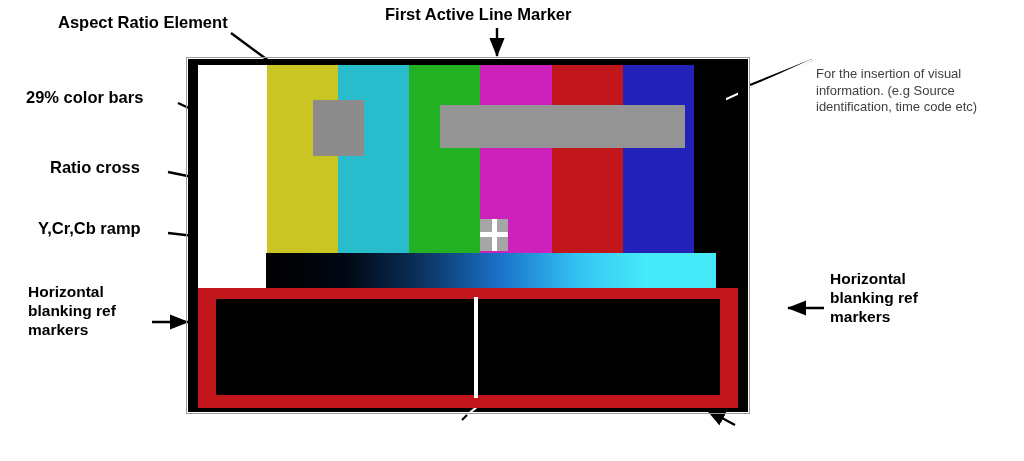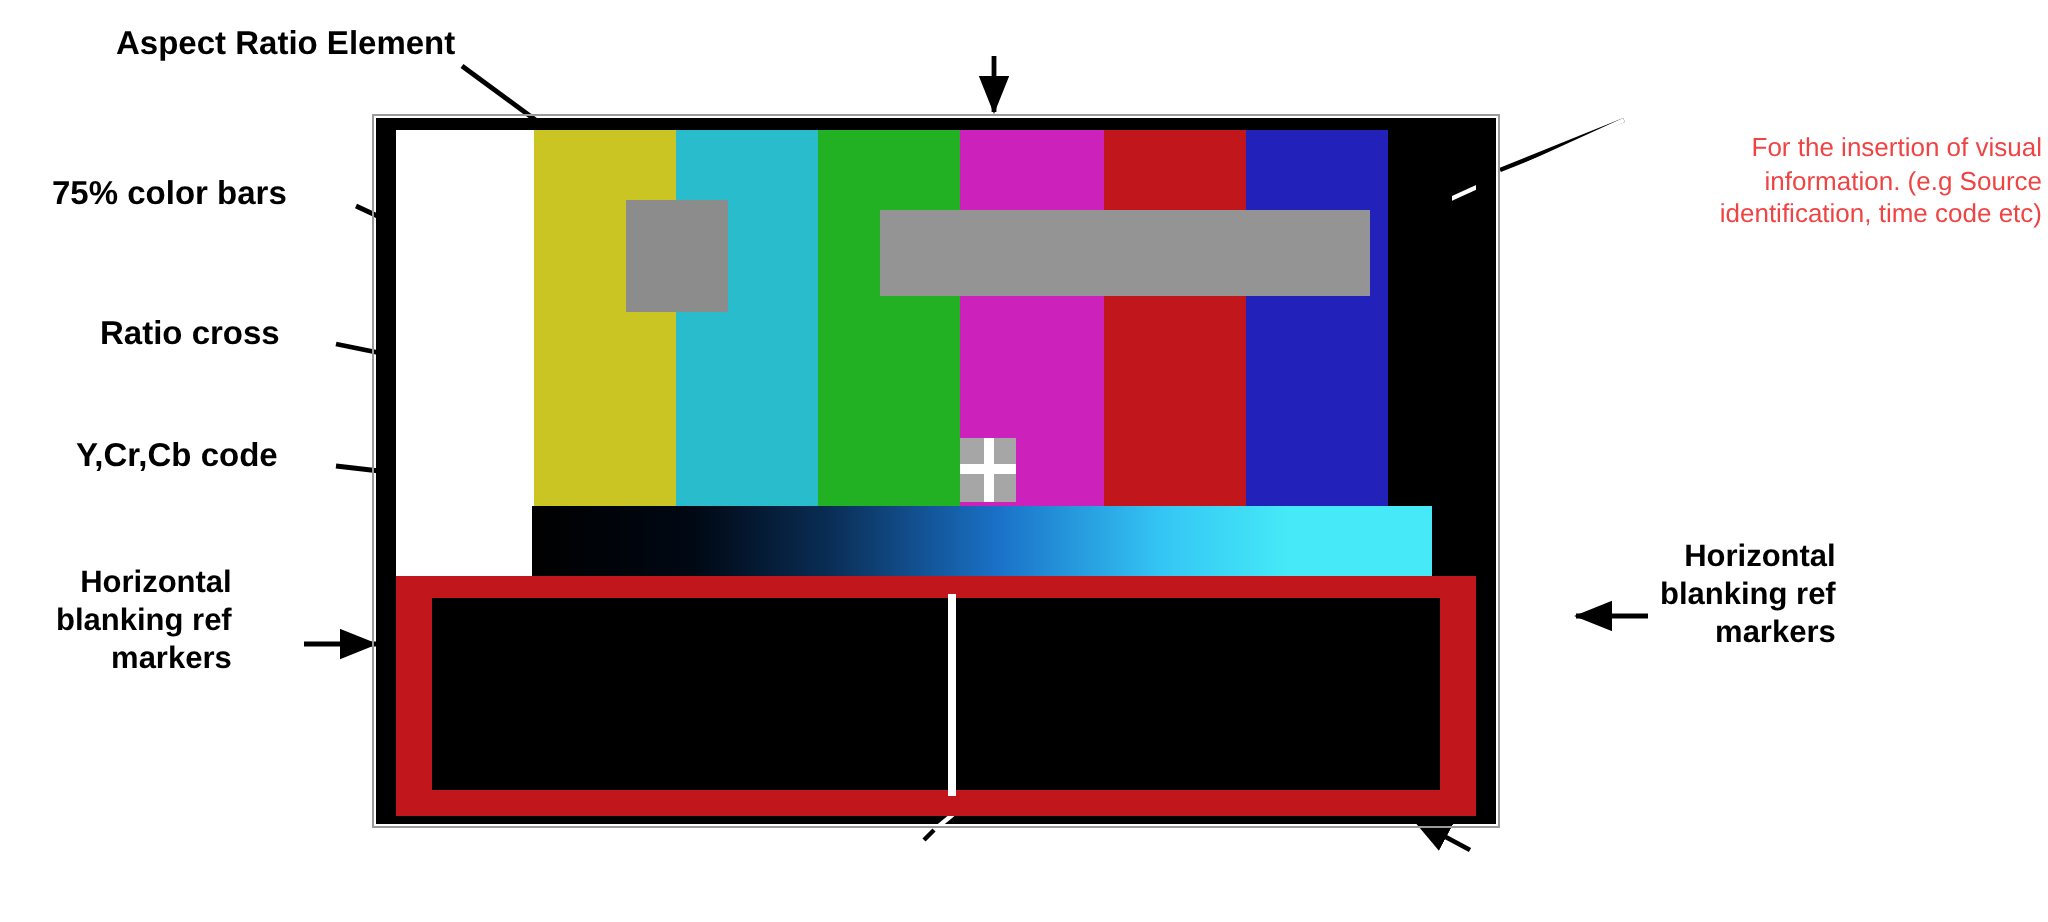--- a/index.html
+++ b/index.html
@@ -10,38 +10,37 @@
   body {
     font-family: "Liberation Sans", sans-serif;
     -webkit-font-smoothing: antialiased;
   }
   #root {
     position: relative;
     width: 1024px;
     height: 461px;
     background: #ffffff;
     overflow: hidden;
-    text-align: right;
   }
 
   
   .label {
     position: absolute;
     font-weight: bold;
     color: #000000;
     line-height: 1.22;
     white-space: pre-line;
   }
   .label.lg { font-size: 16.5px; }
   .label.md { font-size: 15.5px; }
   .sub {
     position: absolute;
     font-size: 13px;
     font-weight: normal;
-    color: #ef4444;
+    color: #404040;
     line-height: 1.28;
     white-space: pre-line;
   }
 
   
   .leaders {
     position: absolute;
     left: 0; top: 0;
     width: 1024px;
     height: 461px;
@@ -270,30 +269,31 @@
     <path d="M824,308 L788,308" stroke="#000" stroke-width="2.4" fill="none" marker-end="url(#ah)"></path>
 
     <path d="M467,415 L518,373" stroke="#ffffff" stroke-width="2.2" fill="none" marker-end="url(#ahw)"></path>
     <path d="M467,415 L462,420" stroke="#000" stroke-width="2.2" fill="none"></path>
 
     <path d="M735,425 L707,410" stroke="#000" stroke-width="2.4" fill="none" marker-end="url(#ah)"></path>
   </svg>
 
   <div class="label lg" style="left:58px;  top:12px;">Aspect Ratio Element</div>
 
+  <div class="label lg" style="left:385px; top:4px;">First Active Line Marker</div>
 
   <div class="sub" style="left:816px; top:66px; width:205px;">For the insertion of visual
 information. (e.g Source
 identification, time code etc)</div>
 
-  <div class="label lg" style="left:26px;  top:87px;">75% color bars</div>
+  <div class="label lg" style="left:26px;  top:87px;">29% color bars</div>
 
   <div class="label lg" style="left:50px;  top:157px;">Ratio cross</div>
 
-  <div class="label lg" style="left:38px;  top:218px;">Y,Cr,Cb code</div>
+  <div class="label lg" style="left:38px;  top:218px;">Y,Cr,Cb ramp</div>
 
   <div class="label md" style="left:28px;  top:283px;">Horizontal
 blanking ref
 markers</div>
 
   <div class="label md" style="left:830px; top:270px;">Horizontal
 blanking ref
 markers</div>
 
 

